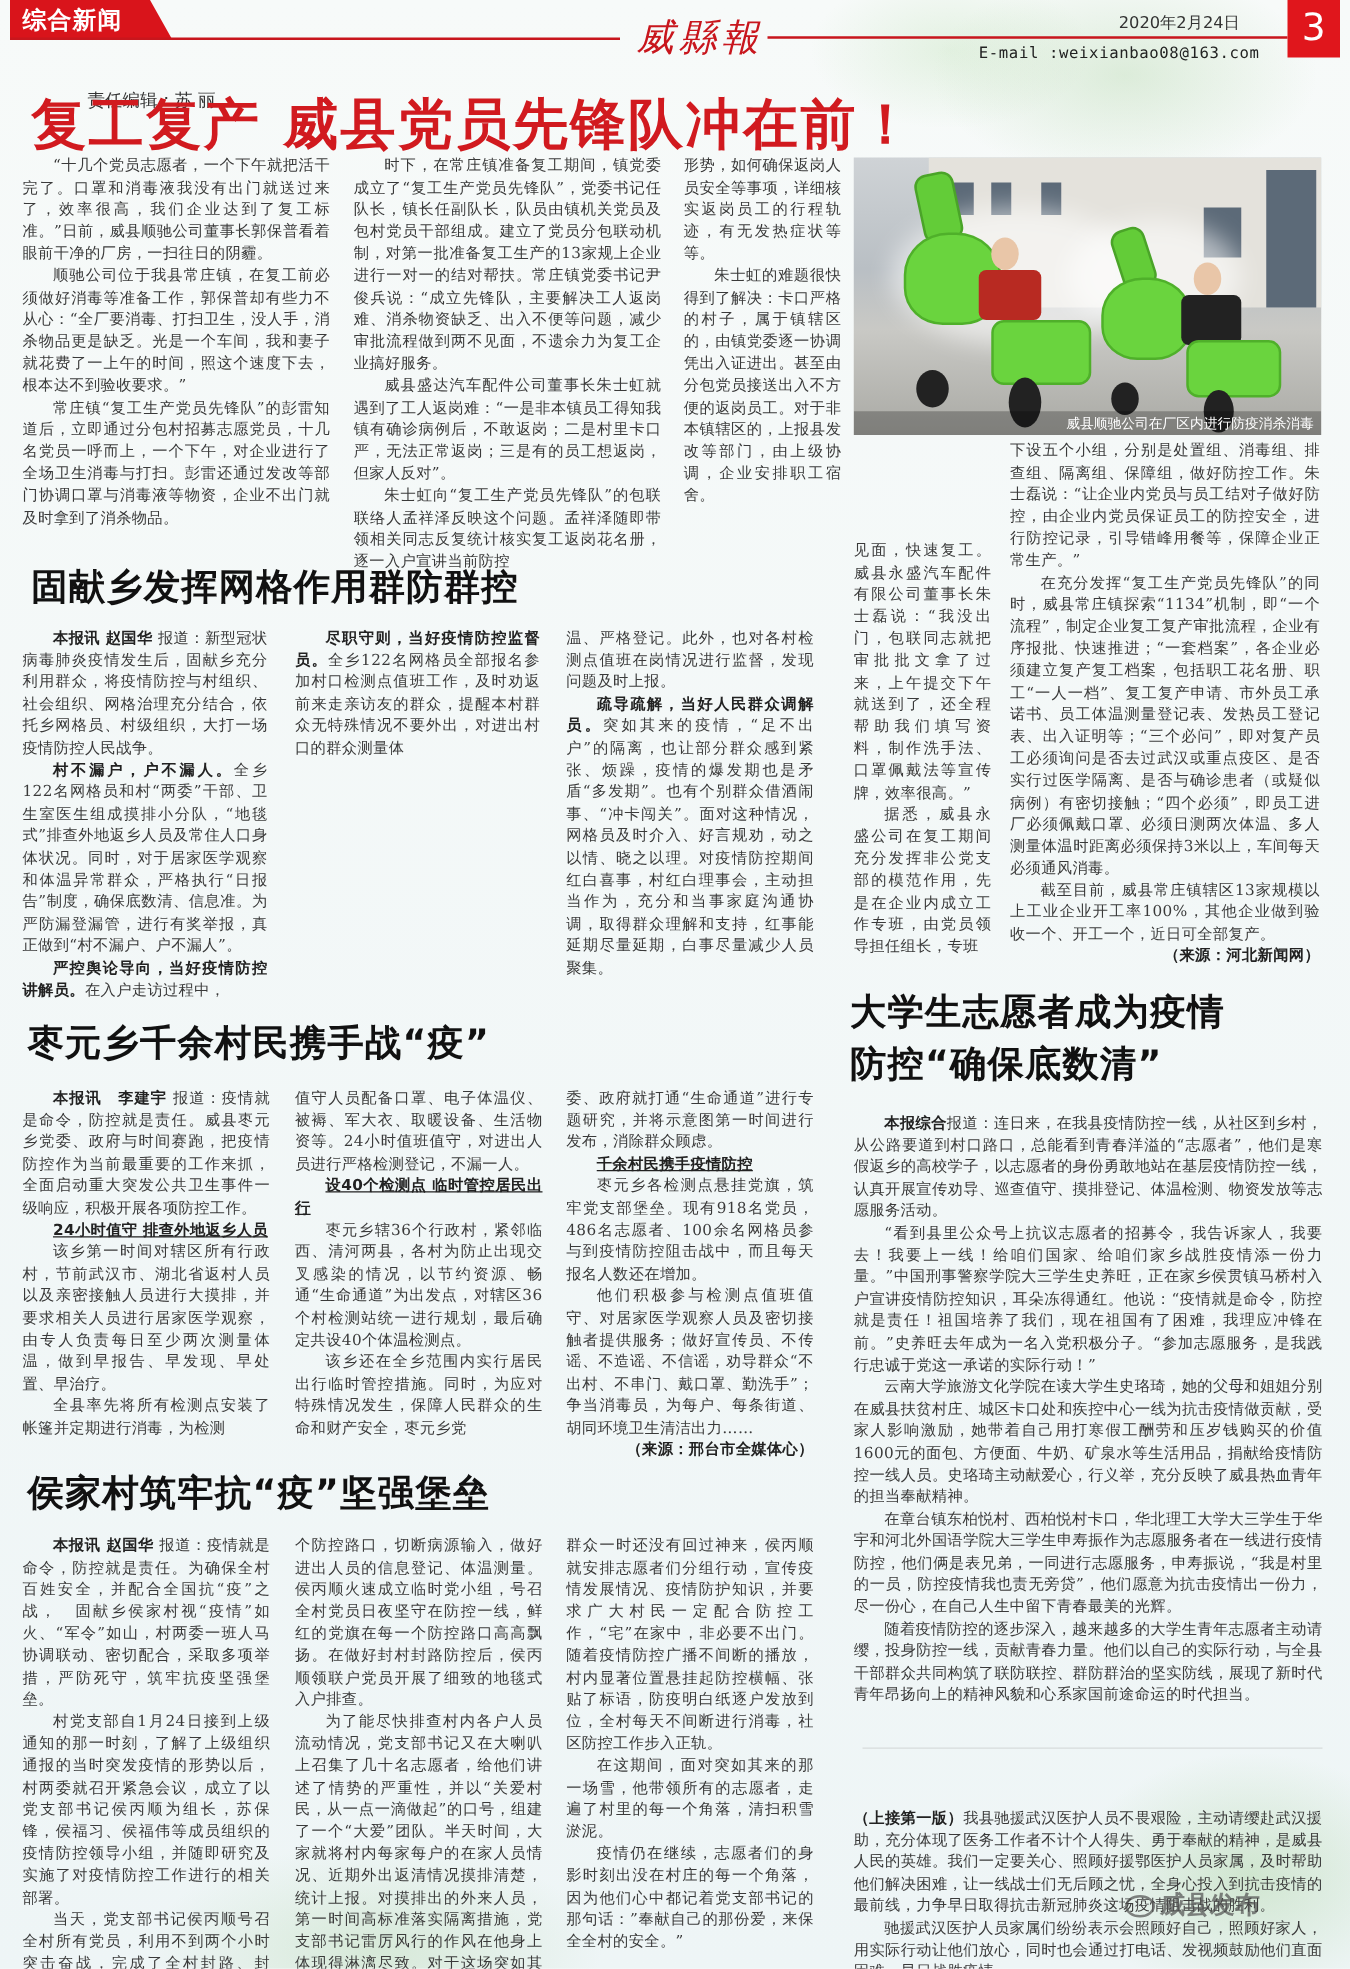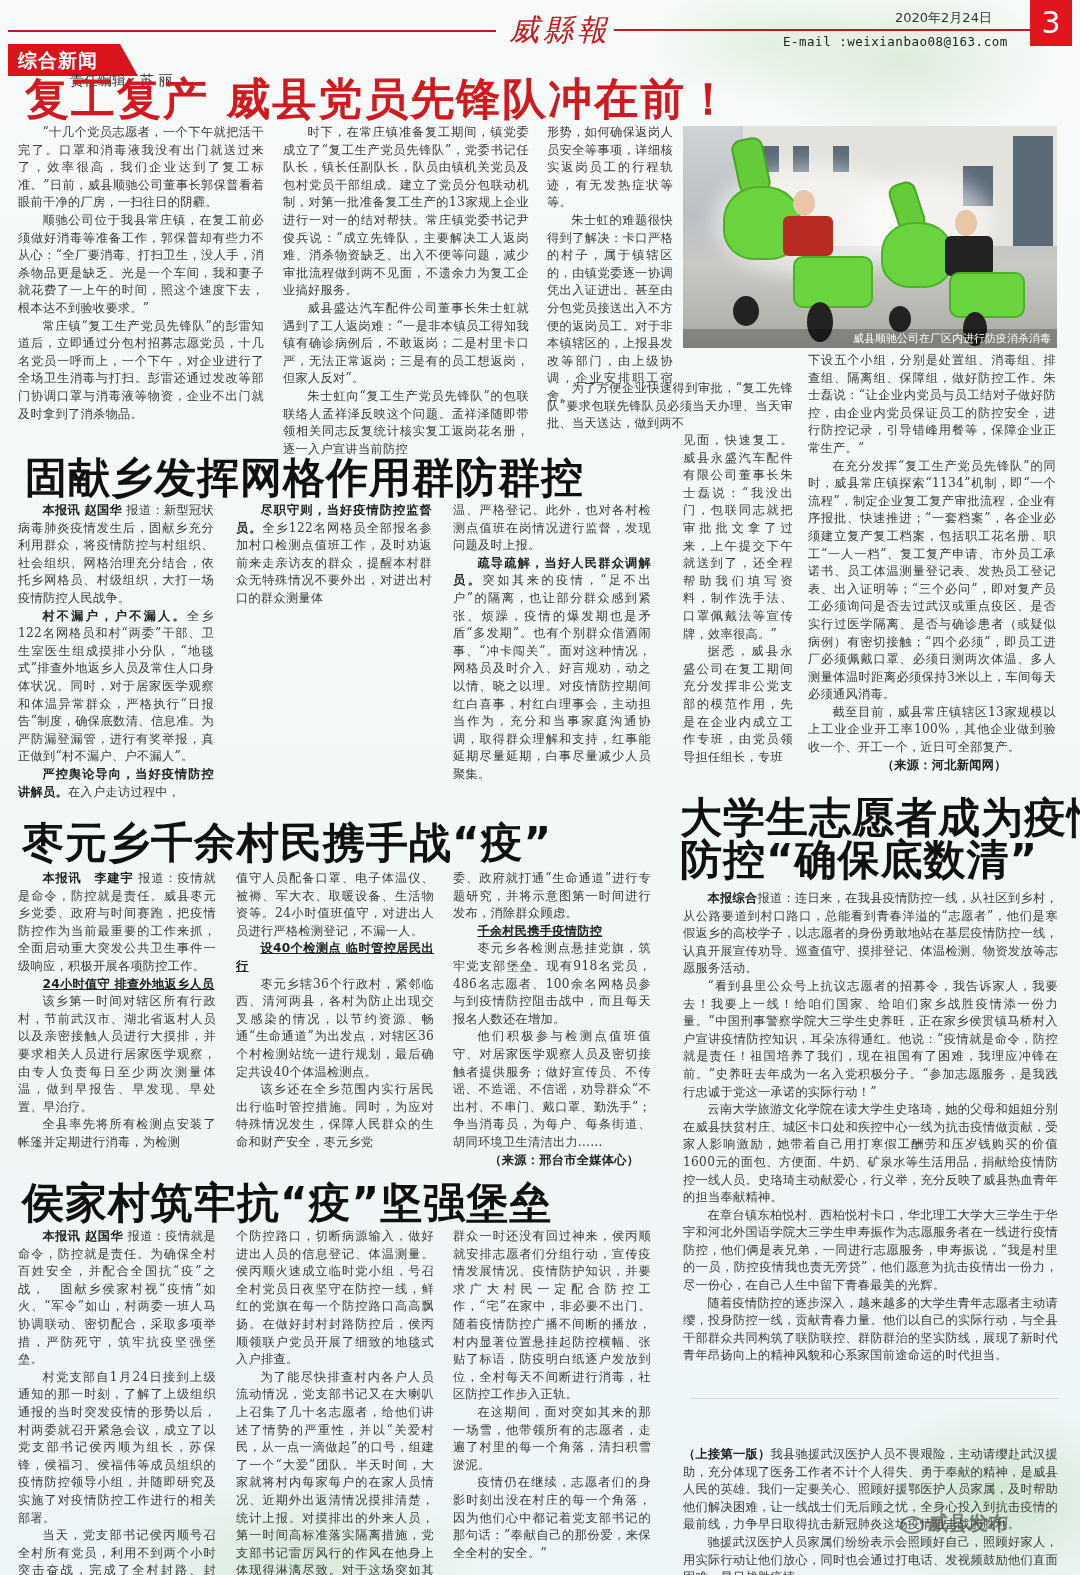--- a/index.html
+++ b/index.html
@@ -18,51 +18,51 @@
       radial-gradient(ellipse 260px 120px at 300px 1560px, rgba(170,210,160,0.35), transparent 70%),
       radial-gradient(ellipse 160px 90px at 760px 40px, rgba(180,220,170,0.3), transparent 70%),
       linear-gradient(#f7faf9, #eef5f6);
   }
   
   .section-tab {
     position: absolute; left: 8px; top: 0; width: 130px; height: 32px;
     background: #d9141b;
     clip-path: polygon(0 0, 112px 0, 130px 32px, 0 32px);
     color: #fff; font-family: "DejaVu Sans", sans-serif; font-weight: bold;
-    font-size: 19px; line-height: 32px; padding-left: 10px; letter-spacing: 1px; margin-top: 44px;
+    font-size: 19px; line-height: 32px; padding-left: 10px; letter-spacing: 1px;
   }
   .rule-left { position: absolute; left: 8px; top: 30px; width: 488px; height: 2px; background: #c8161d; }
   .rule-right { position: absolute; left: 614px; top: 29px; width: 416px; height: 2px; background: #c8161d; }
   .paper-name {
     position: absolute; left: 505px; top: 10px; width: 110px; text-align: center;
     color: #c8161d; font-size: 30px; font-style: italic; letter-spacing: 4px;
     font-family: "DejaVu Serif", serif;
   }
   .editor { position: absolute; left: 70px; top: 37px; font-size: 14px; color: #333; font-family: "DejaVu Sans", sans-serif; margin-top: 35px; }
   .date { position: absolute; left: 895px; top: 9px; font-size: 13px; color: #333; font-family: "DejaVu Sans", sans-serif; }
   .email { position: absolute; left: 783px; top: 34px; font-size: 12.5px; color: #222; font-family: "DejaVu Sans Mono", monospace; letter-spacing: 0.5px; }
   .page-num {
     position: absolute; left: 1030px; top: 0; width: 42px; height: 46px;
     background: #e0161c; color: #fff; font-size: 30px; text-align: center; line-height: 46px;
     font-family: "DejaVu Sans", sans-serif;
   }
   
   .headline { position: absolute; font-family: "DejaVu Sans", sans-serif; font-weight: bold; white-space: nowrap; }
   .hl-red { color: #d11a1f; font-size: 44px; letter-spacing: 2px; left: 25px; top: 70px; }
-  .hl-black { color: #111; font-size: 42px; letter-spacing: 1px; }
+  .hl-black { color: #111; font-size: 29px; letter-spacing: 1px; }
   
   .col {
     position: absolute; font-size: 12.2px; line-height: 17.6px; text-align: justify;
     color: #3a3a3a; letter-spacing: 0.3px;
   }
   .col p { text-indent: 2em; }
   .col .noind { text-indent: 0; }
   .col b { color: #222; font-family: "DejaVu Sans", sans-serif; font-weight: bold; }
   .col .subhead { text-indent: 2em; font-family: "DejaVu Sans", sans-serif; font-weight: bold; text-decoration: underline; color: #222; }
-  .col .src { text-align: center; font-family: Liberation Sans, sans-serif; font-weight: bold; color: #222; }
+  .col .src { text-align: right; font-family: Liberation Mono, monospace; font-weight: bold; color: #222; }
   
   .photo {
     position: absolute; left: 683px; top: 126px; width: 374px; height: 222px;
     background: linear-gradient(180deg, #cfd3d6 0%, #b9bfc4 40%, #c9c9c5 62%, #a9a9a4 100%);
     overflow: hidden;
   }
   .bldg { position: absolute; background: #e4e2dc; }
   .win { position: absolute; background: #5c6a78; }
   .mist { position: absolute; border-radius: 50%; background: rgba(255,255,255,0.55); filter: blur(10px); }
   .tank { position: absolute; background: #6ad43e; border-radius: 46% 46% 40% 40%; border: 2px solid #4fb02a; }
@@ -104,23 +104,20 @@
   </div>
   <div class="col" style="left:283px; top:124px; width:246px;">
     <p>时下，在常庄镇准备复工期间，镇党委成立了“复工生产党员先锋队”，党委书记任队长，镇长任副队长，队员由镇机关党员及包村党员干部组成。建立了党员分包联动机制，对第一批准备复工生产的13家规上企业进行一对一的结对帮扶。常庄镇党委书记尹俊兵说：“成立先锋队，主要解决工人返岗难、消杀物资缺乏、出入不便等问题，减少审批流程做到两不见面，不遗余力为复工企业搞好服务。</p>
     <p>威县盛达汽车配件公司董事长朱士虹就遇到了工人返岗难：“一是非本镇员工得知我镇有确诊病例后，不敢返岗；二是村里卡口严，无法正常返岗；三是有的员工想返岗，但家人反对”。</p>
     <p>朱士虹向“复工生产党员先锋队”的包联联络人孟祥泽反映这个问题。孟祥泽随即带领相关同志反复统计核实复工返岗花名册，逐一入户宣讲当前防控</p>
   </div>
   <div class="col" style="left:547px; top:124px; width:126px;">
     <p class="noind">形势，如何确保返岗人员安全等事项，详细核实返岗员工的行程轨迹，有无发热症状等等。</p>
     <p>朱士虹的难题很快得到了解决：卡口严格的村子，属于镇辖区的，由镇党委逐一协调凭出入证进出。甚至由分包党员接送出入不方便的返岗员工。对于非本镇辖区的，上报县发改等部门，由上级协调，企业安排职工宿舍。</p>
   </div>
-  <div class="col" style="left:547px; top:380px; width:246px;">
-    <p>为了方便企业快速得到审批，“复工先锋队”要求包联先锋队员必须当天办理、当天审批、当天送达，做到两不</p>
-  </div>
   <div class="col" style="left:683px; top:432px; width:110px;">
     <p class="noind">见面，快速复工。威县永盛汽车配件有限公司董事长朱士磊说：“我没出门，包联同志就把审批批文拿了过来，上午提交下午就送到了，还全程帮助我们填写资料，制作洗手法、口罩佩戴法等宣传牌，效率很高。”</p>
     <p>据悉，威县永盛公司在复工期间充分发挥非公党支部的模范作用，先是在企业内成立工作专班，由党员领导担任组长，专班</p>
   </div>
   <div class="col" style="left:808px; top:352px; width:248px;">
     <p class="noind">下设五个小组，分别是处置组、消毒组、排查组、隔离组、保障组，做好防控工作。朱士磊说：“让企业内党员与员工结对子做好防控，由企业内党员保证员工的防控安全，进行防控记录，引导错峰用餐等，保障企业正常生产。”</p>
     <p>在充分发挥“复工生产党员先锋队”的同时，威县常庄镇探索“1134”机制，即“一个流程”，制定企业复工复产审批流程，企业有序报批、快速推进；“一套档案”，各企业必须建立复产复工档案，包括职工花名册、职工“一人一档”、复工复产申请、市外员工承诺书、员工体温测量登记表、发热员工登记表、出入证明等；“三个必问”，即对复产员工必须询问是否去过武汉或重点疫区、是否实行过医学隔离、是否与确诊患者（或疑似病例）有密切接触；“四个必须”，即员工进厂必须佩戴口罩、必须日测两次体温、多人测量体温时距离必须保持3米以上，车间每天必须通风消毒。</p>
     <p>截至目前，威县常庄镇辖区13家规模以上工业企业开工率100%，其他企业做到验收一个、开工一个，近日可全部复产。</p>
     <p class="src">（来源：河北新闻网）</p>
   </div>

